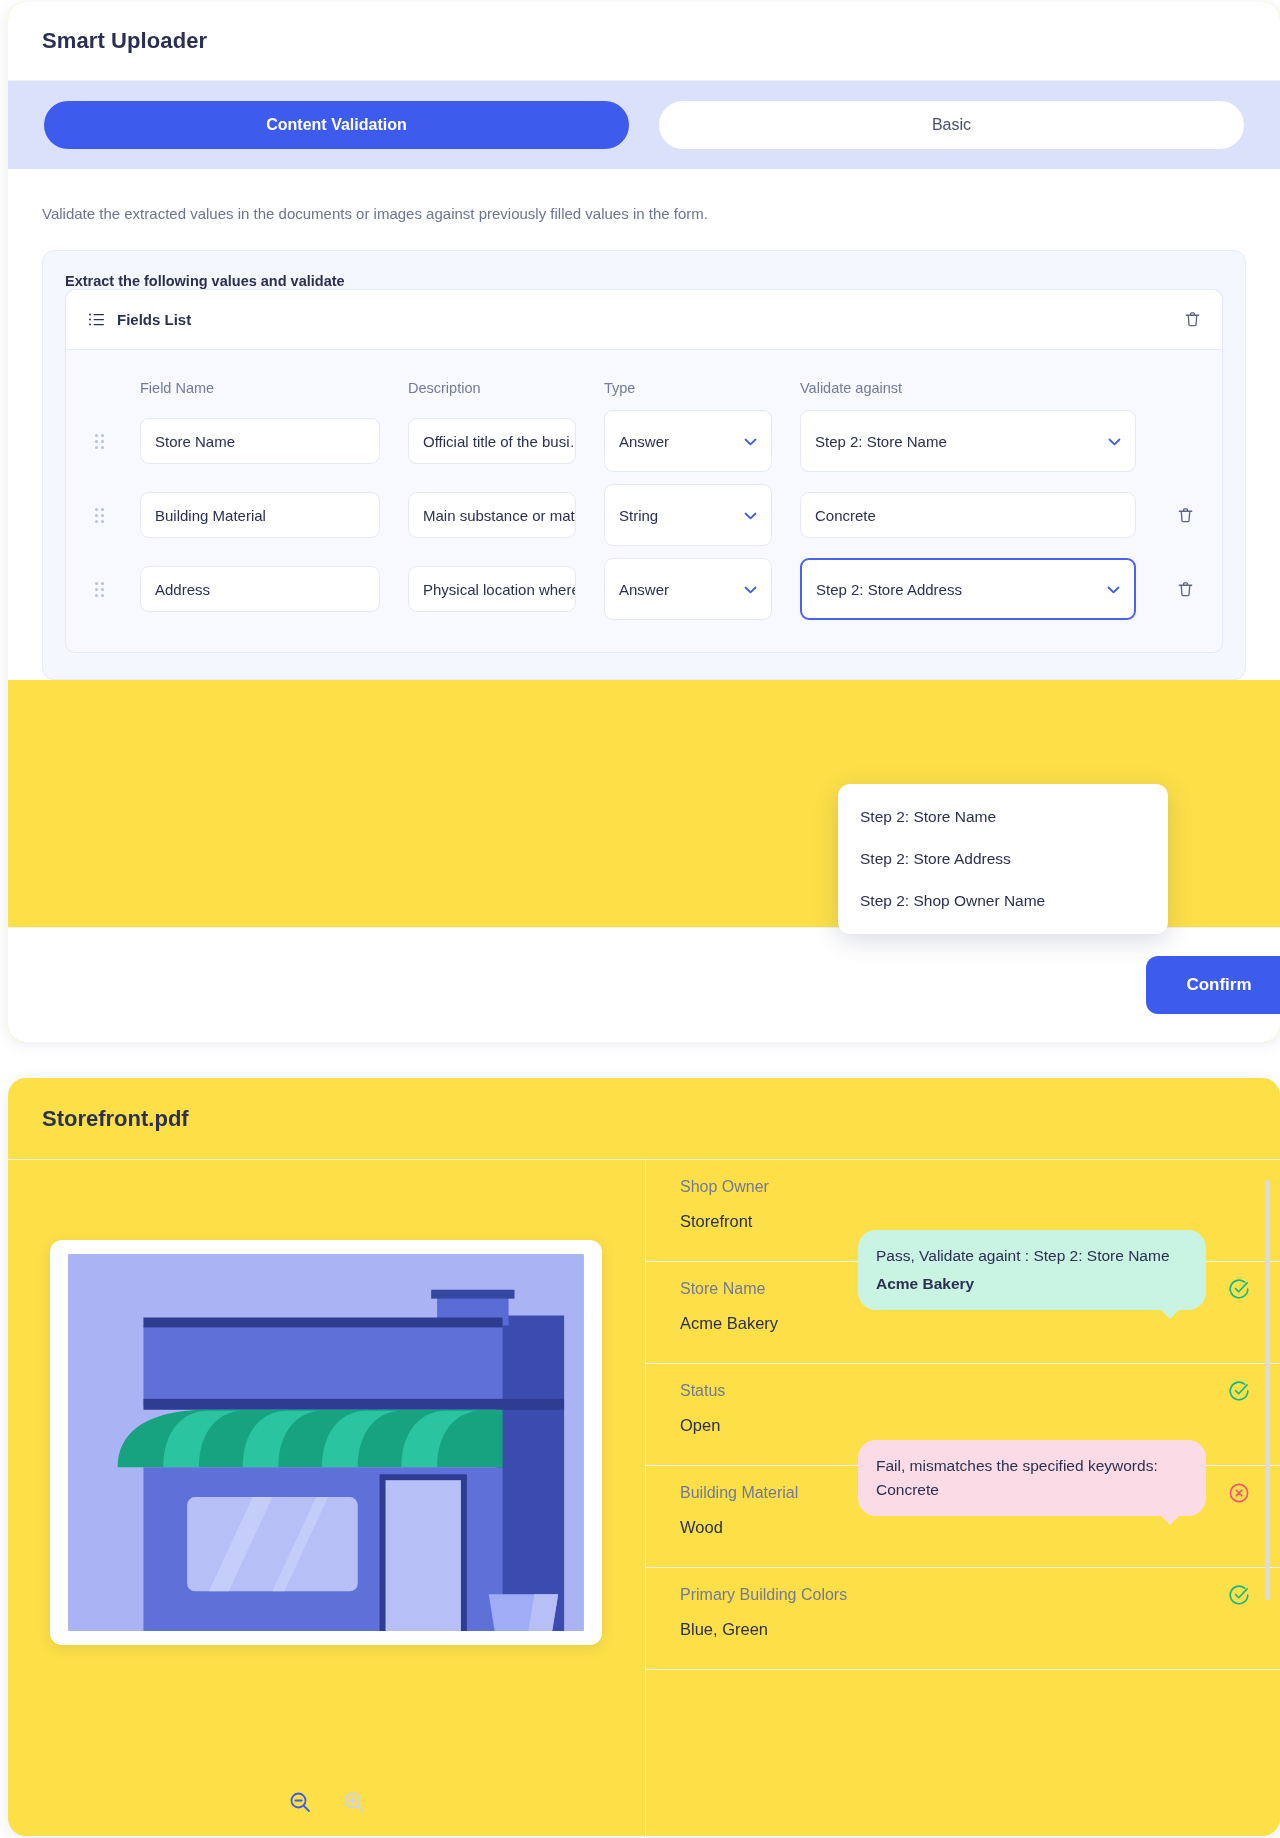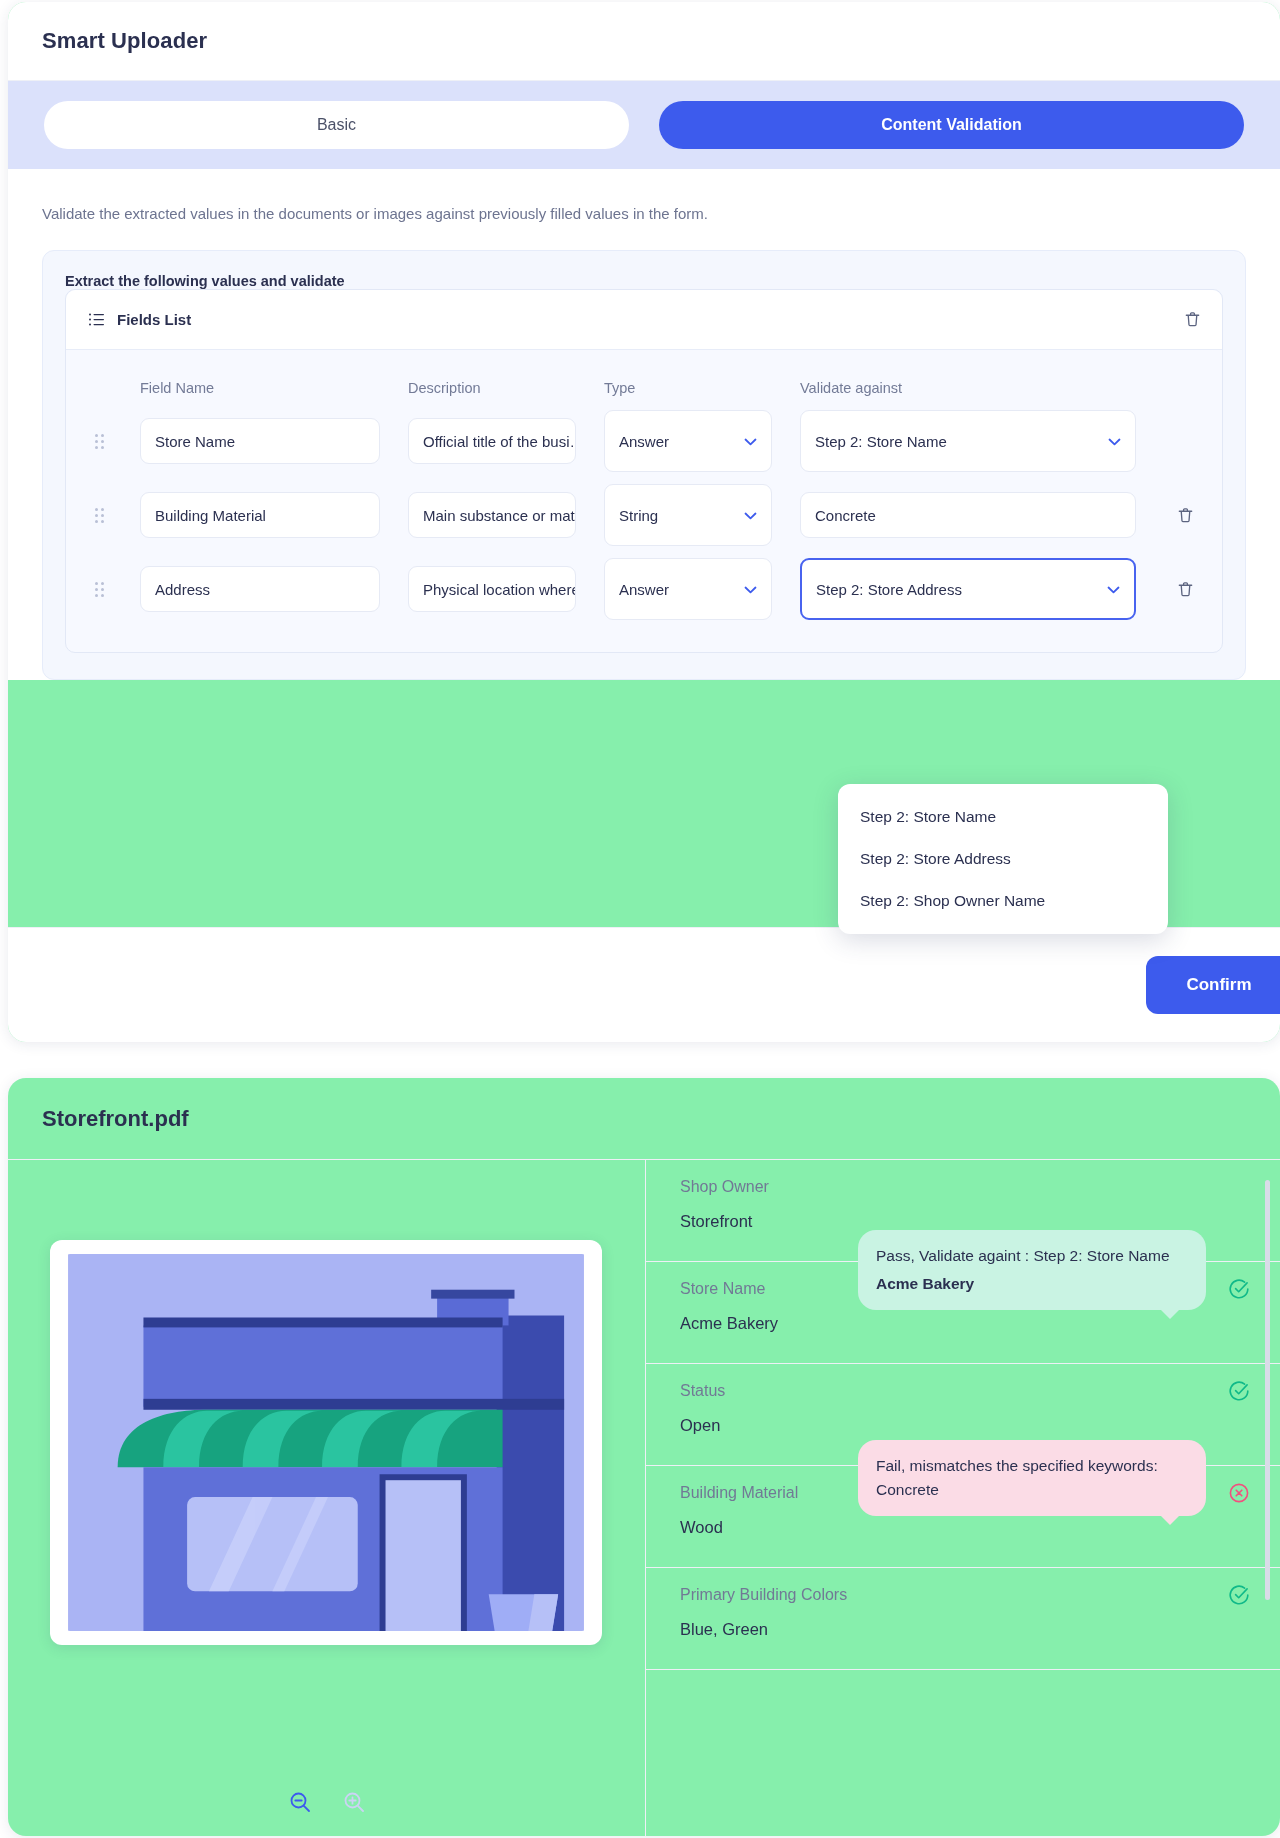--- a/index.html
+++ b/index.html
@@ -10,21 +10,21 @@
   }
   body {
     width: 1280px;
     min-height: 1838px;
     position: relative;
     overflow: hidden;
   }
 
   
   .card {
-    background: #86efac;
+    background: #fde047;
     border-radius: 18px;
     box-shadow: 0 2px 14px rgba(40,50,90,.10);
     position: relative;
   }
   #card-uploader {
     position: absolute;
     left: 8px; top: 2px;
     width: 1272px;
     height: 1040px;
     border-radius: 18px;
@@ -352,22 +352,22 @@
 </head>
 <body>
 
 <div class="card" id="card-uploader">
 
   <div class="card-header">
     <div class="card-title">Smart Uploader</div>
   </div>
 
   <div class="tabs-strip">
+    <button class="tab active">Content Validation</button>
     <button class="tab inactive">Basic</button>
-    <button class="tab active">Content Validation</button>
   </div>
 
   <div class="card-body">
     <div class="section-sub">Validate the extracted values in the documents or images against previously filled values in the form.</div>
 
     <div class="panel">
       <div class="panel-title">Extract the following values and validate</div>
 
       <div class="fields-box">
 

